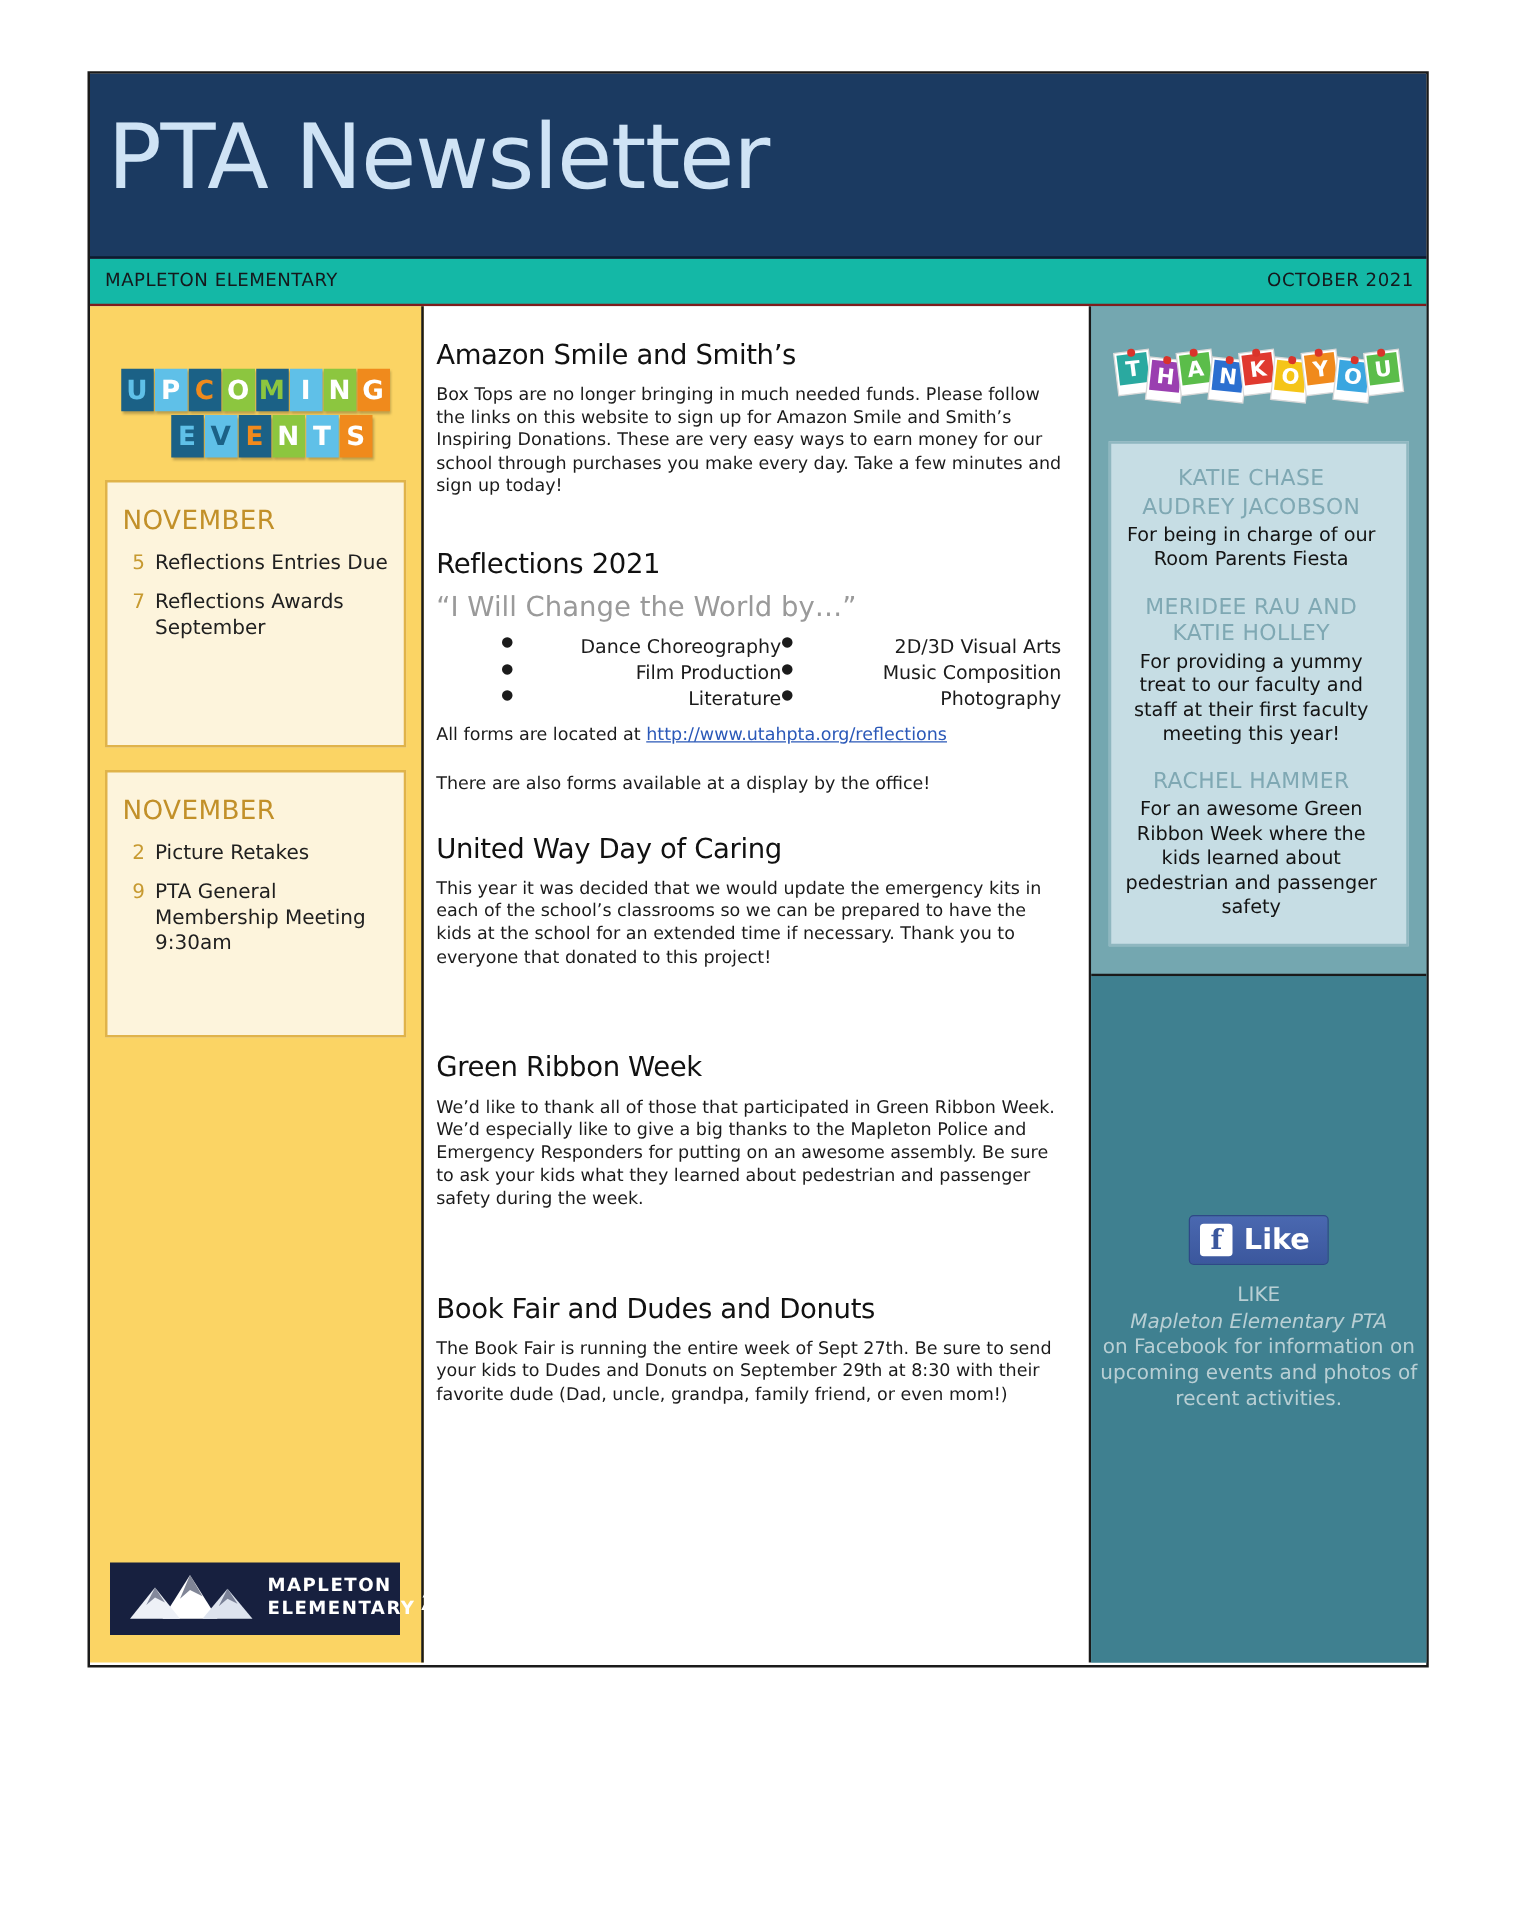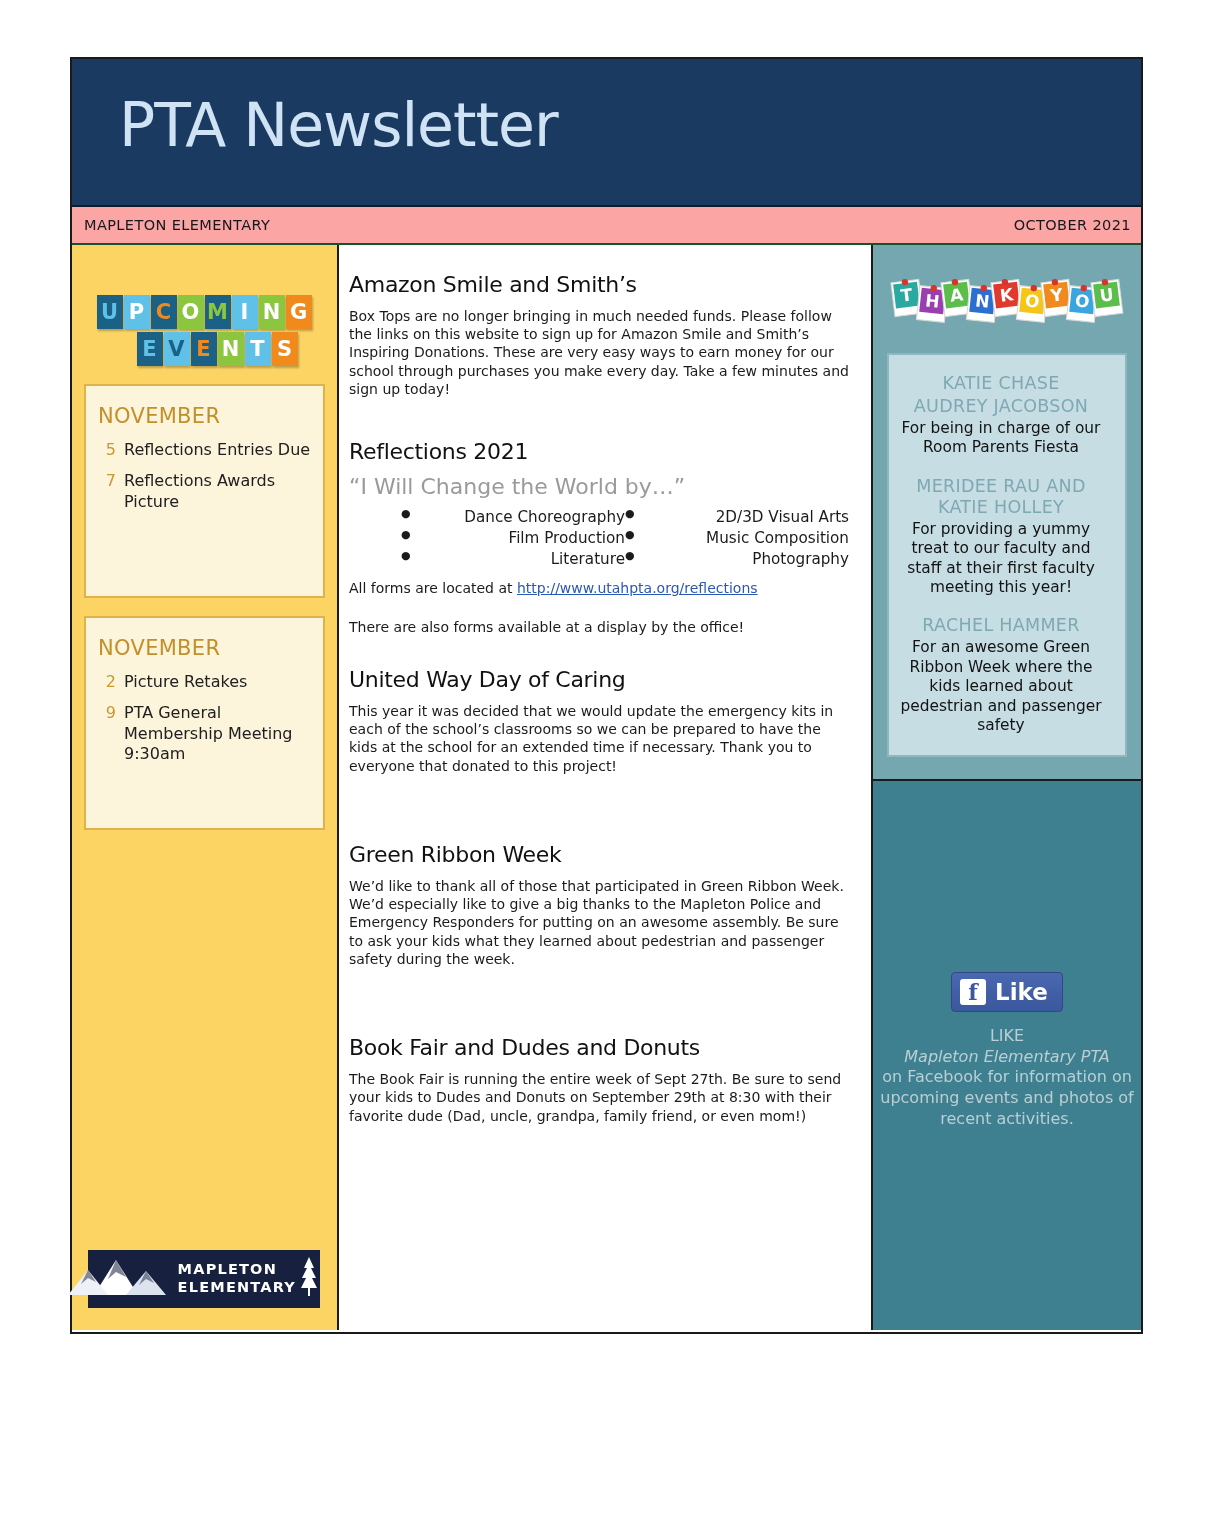--- a/index.html
+++ b/index.html
@@ -18,33 +18,32 @@
   
   .masthead {
     height: 148px;
     background: #1b3a61;
     border-bottom: 2px solid #0d1b2e;
     position: relative;
   }
   .masthead-title {
     position: absolute;
     left: 14px; top: -8px;
-    font-size: 60px;
+    font-size: 72px;
     line-height: 148px;
     color: #cfe3f5;
     font-family: "DejaVu Sans", sans-serif;
     font-weight: 400;
     letter-spacing: -1px;
     white-space: nowrap;
-    margin-left: 33px;
   }
   .subhead {
     height: 38px;
-    background: #fca5a5;
-    border-bottom: 2px solid #14532d;
+    background: #14b8a6;
+    border-bottom: 2px solid #7f1d1d;
     display: flex;
     align-items: center;
     justify-content: space-between;
     padding: 0 10px 0 12px;
     font-size: 14.5px;
     letter-spacing: 0.4px;
     color: #15181c;
   }
   
   .columns {
@@ -116,21 +115,20 @@
   }
   
   .school-logo {
     position: absolute;
     left: 16px; bottom: 22px;
     width: 232px; height: 58px;
     background: #17203f;
     display: flex;
     align-items: center;
     padding-left: 6px;
-    justify-content: flex-end;
   }
   .school-logo .mtn { flex: 0 0 120px; }
   .school-name {
     color: #ffffff;
     font-size: 14.5px;
     font-weight: bold;
     letter-spacing: 1.2px;
     line-height: 1.22;
   }
   .school-logo .tree { margin-left: 2px; }
@@ -292,21 +290,21 @@
       </div>
 
       <div class="ev-card">
         <div class="ev-month">NOVEMBER</div>
         <div class="ev-item">
           <div class="ev-day">5</div>
           <div class="ev-text">Reflections Entries Due</div>
         </div>
         <div class="ev-item">
           <div class="ev-day">7</div>
-          <div class="ev-text">Reflections Awards Picture</div>
+          <div class="ev-text">Reflections Awards September</div>
         </div>
       </div>
 
       <div class="ev-card">
         <div class="ev-month">NOVEMBER</div>
         <div class="ev-item">
           <div class="ev-day">2</div>
           <div class="ev-text">Picture Retakes</div>
         </div>
         <div class="ev-item">

